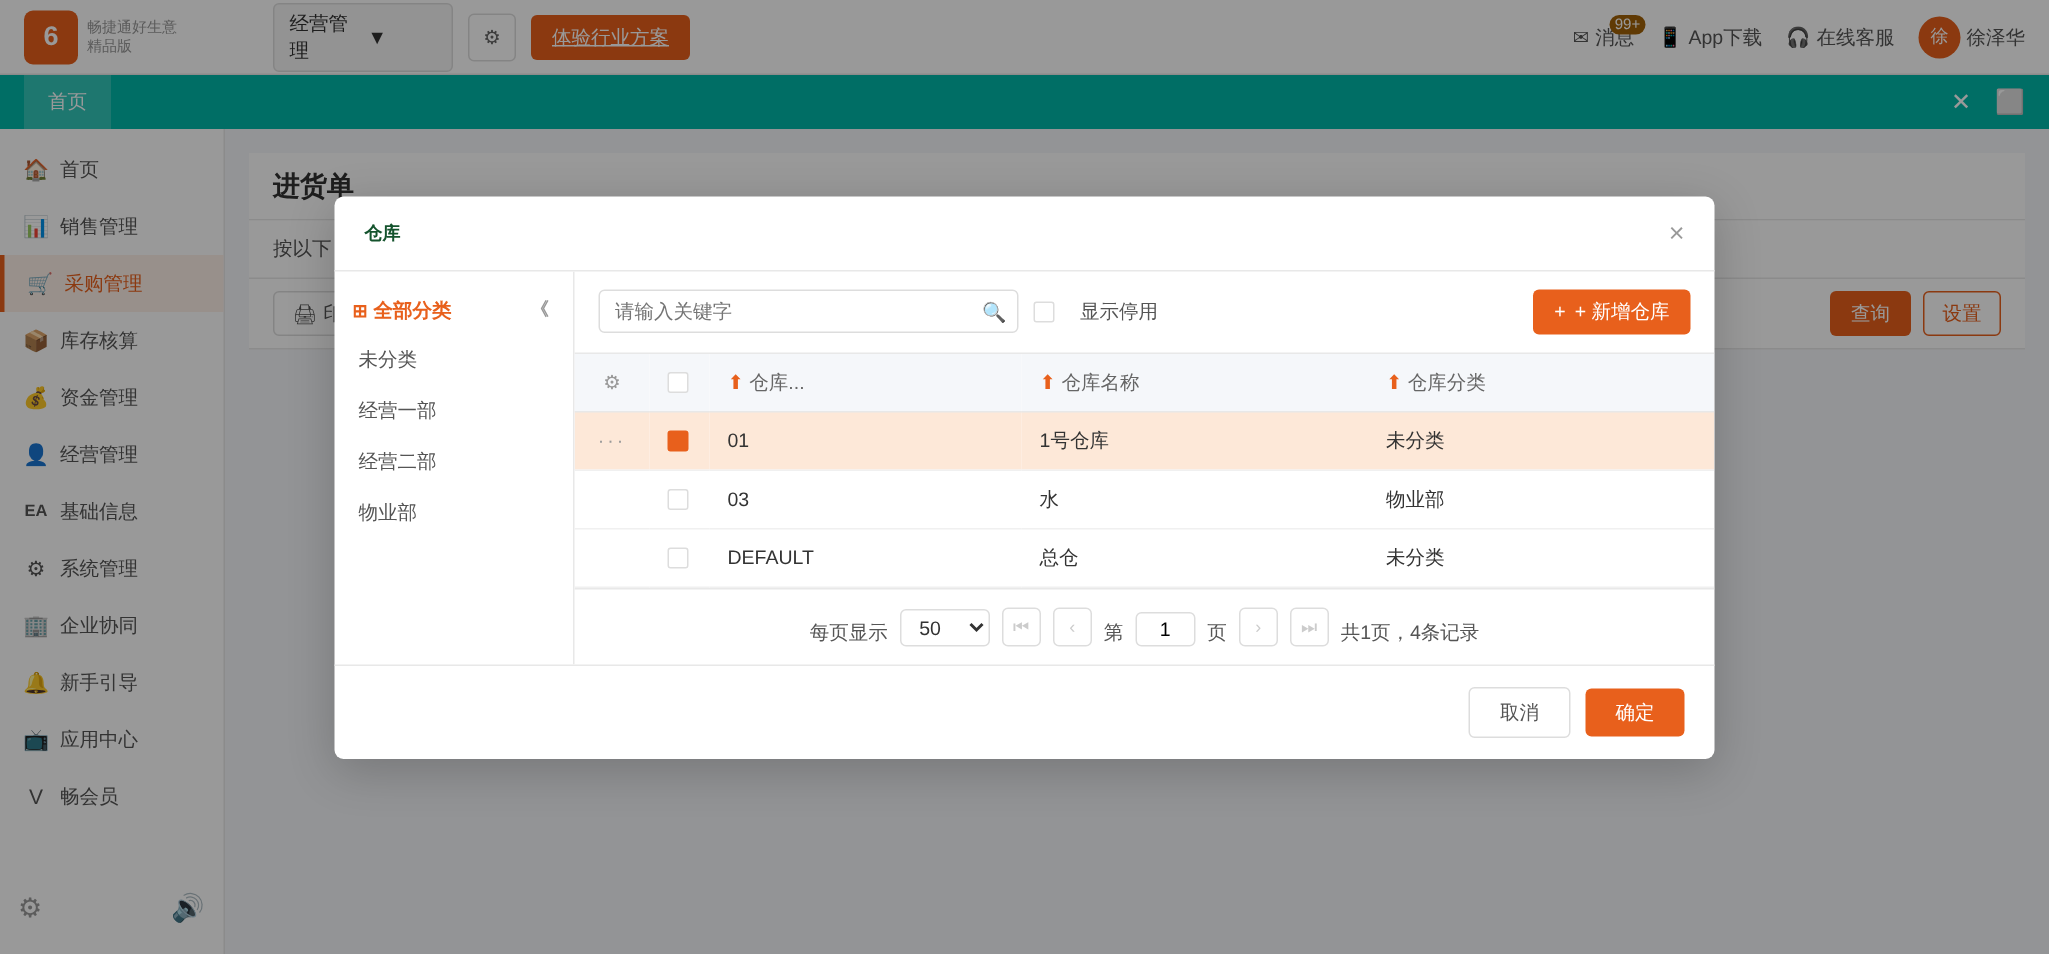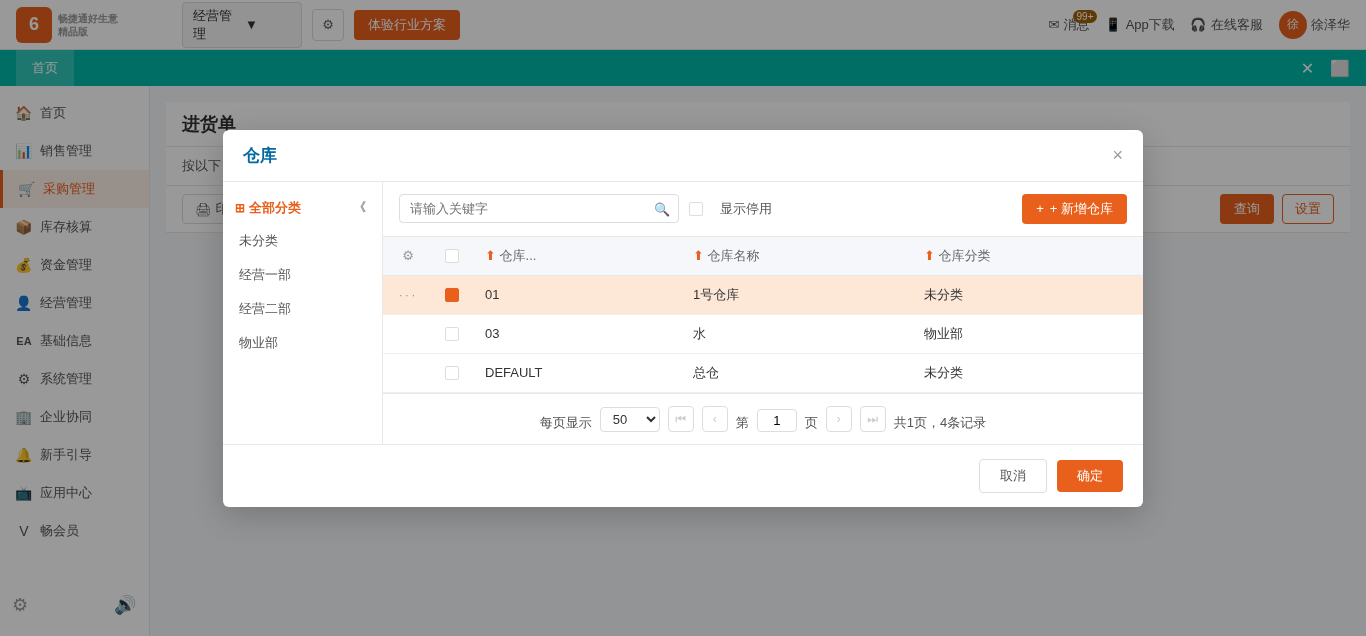--- a/index.html
+++ b/index.html
@@ -27,21 +27,21 @@
       background: #e8601c;
       border-radius: 6px;
       display: flex;
       align-items: center;
       justify-content: center;
       color: white;
       font-weight: bold;
       font-size: 18px;
       margin-right: 6px;
     }
-    .logo-text { font-size: 12px; color: #333; line-height: 1.3; font-weight: bold; }
+    .logo-text { font-size: 12px; color: #333; line-height: 1.3; }
     .logo-text span { display: block; font-size: 10px; color: #999; }
     .store-selector {
       display: flex;
       align-items: center;
       background: #f5f5f5;
       border: 1px solid #ddd;
       border-radius: 4px;
       padding: 4px 10px;
       cursor: pointer;
       min-width: 120px;
@@ -60,20 +60,21 @@
     }
     .experience-btn {
       background: #e8601c;
       color: white;
       border: none;
       border-radius: 4px;
       padding: 6px 14px;
       cursor: pointer;
       font-size: 13px;
       margin-left: 10px;
+      text-decoration: underline;
     }
     .header-right {
       margin-left: auto;
       display: flex;
       align-items: center;
       gap: 16px;
     }
     .header-right-item {
       display: flex;
       align-items: center;
@@ -219,21 +220,21 @@
       flex-direction: column;
       box-shadow: 0 8px 32px rgba(0,0,0,0.2);
     }
     .modal-header {
       display: flex;
       align-items: center;
       justify-content: space-between;
       padding: 14px 20px;
       border-bottom: 1px solid #e8e8e8;
     }
-    .modal-title { font-size: 17px; font-weight: bold; color: #0369a1; }
+    .modal-title { font-size: 12px; font-weight: bold; color: #14532d; }
     .modal-close { cursor: pointer; color: #999; font-size: 18px; }
     .modal-body {
       display: flex;
       flex: 1;
       overflow: hidden;
     }
 
     
     .category-panel {
       width: 160px;

